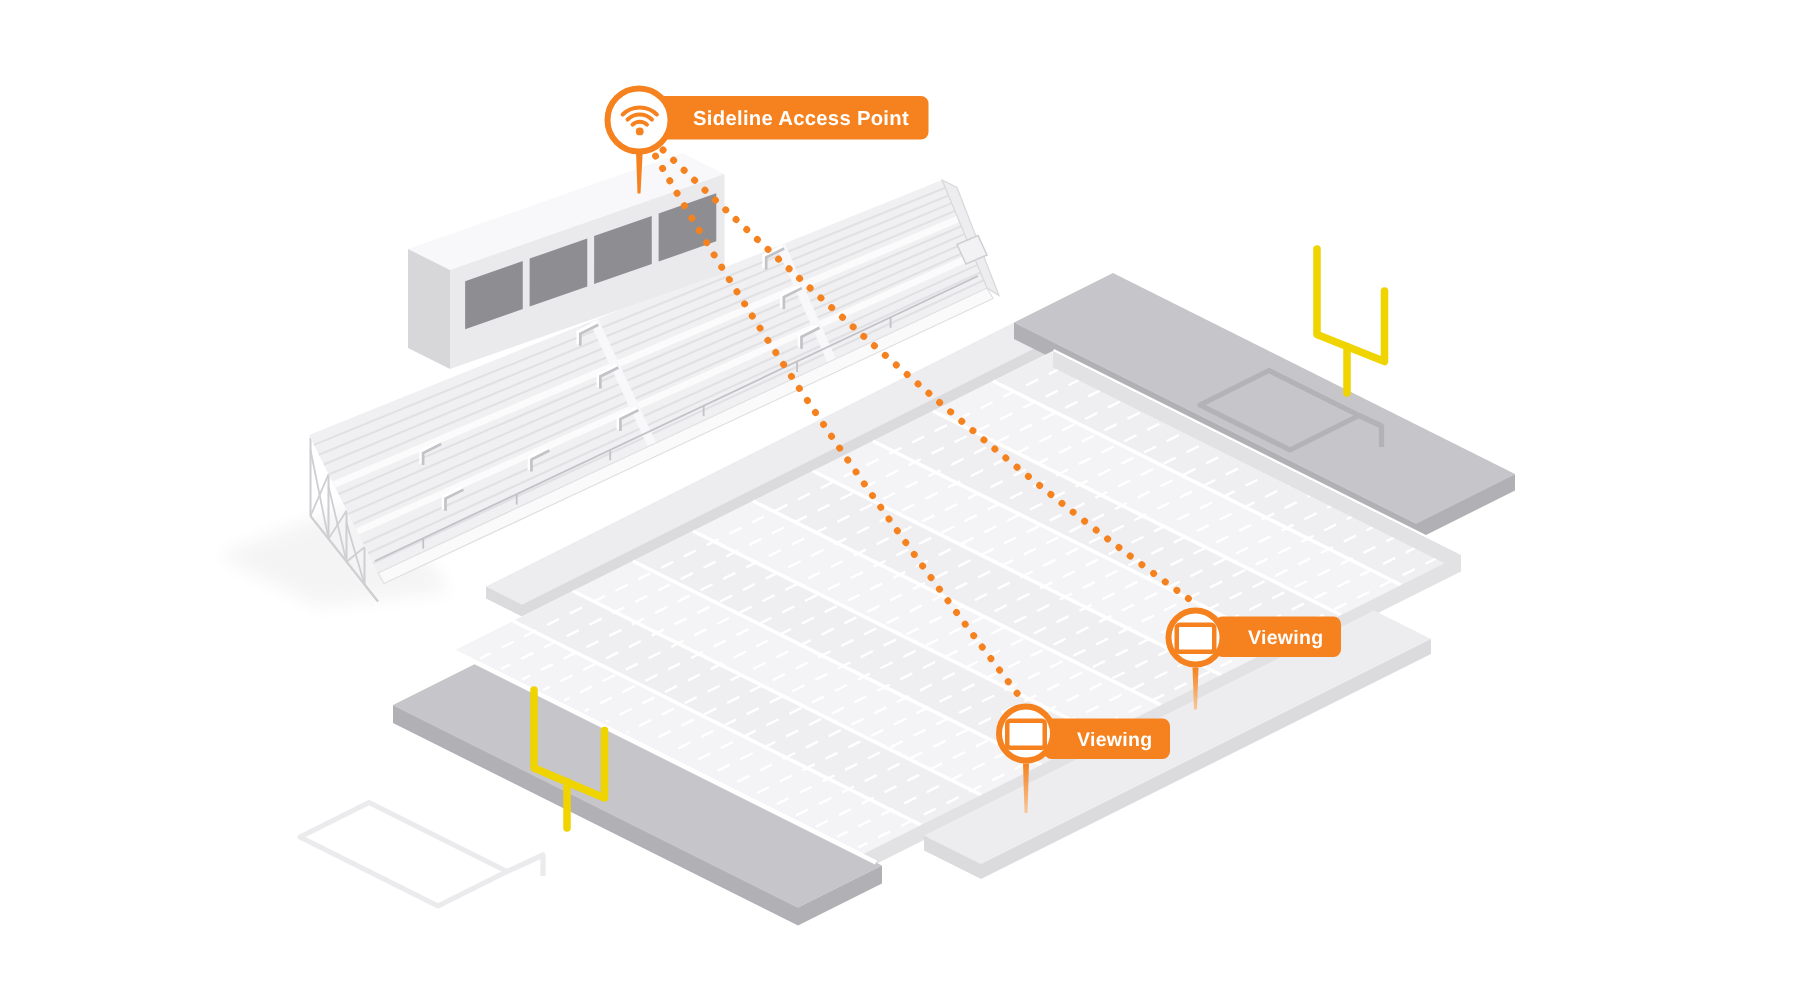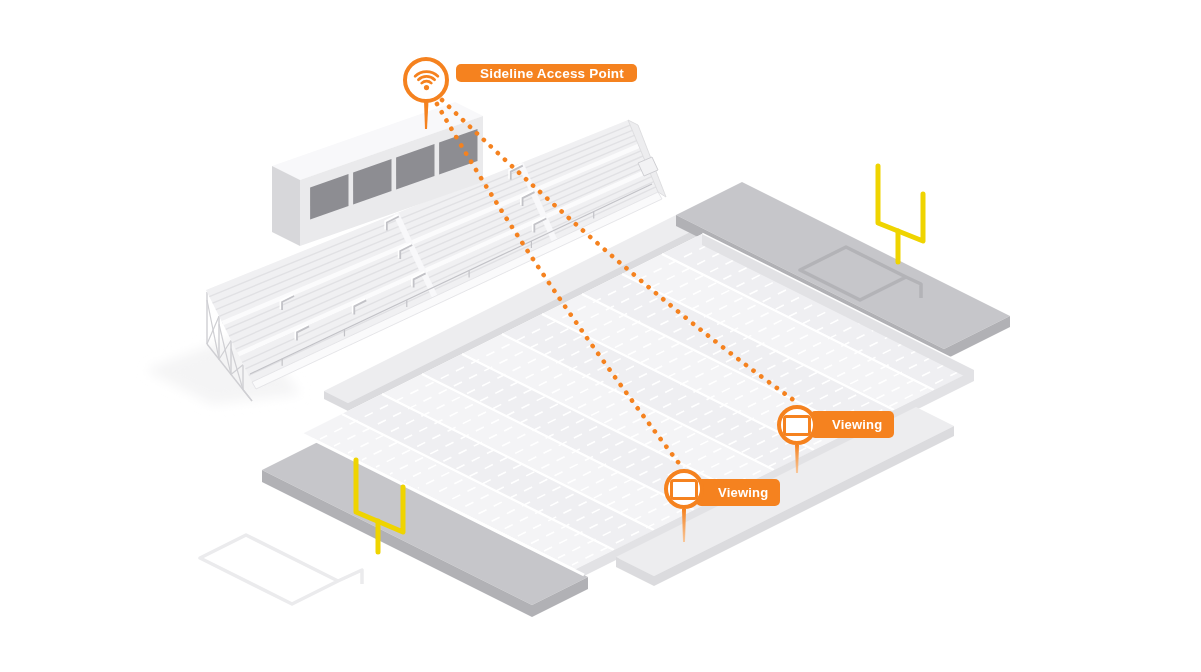--- a/index.html
+++ b/index.html
@@ -2,21 +2,21 @@
 <html style="--accent: #F5821F;"><head>
 <meta charset="utf-8">
 <style>
   html,body{margin:0;padding:0;background:#fff;}
   .stage{position:relative;width:1201px;height:672px;background:#ffffff;overflow:hidden;
          font-family:"Liberation Sans",sans-serif;}
   .stage svg.scene{position:absolute;left:0;top:0;}
   .callout-label{position:absolute;background:var(--accent,#F5821F);color:#fff;font-weight:700;
          border-radius:5px;display:flex;align-items:center;letter-spacing:.2px;z-index:4;
          white-space:nowrap;}
-  .lbl-ap{left:456px;top:64px;height:18px;padding:0 13px 0 24px;font-size:13.5px;}
+  .lbl-ap{left:438px;top:64px;height:29px;padding:0 13px 0 24px;font-size:13.5px;}
   .lbl-v1{left:696px;top:479px;height:27px;padding:0 12px 0 22px;font-size:13px;}
   .lbl-v2{left:810px;top:411px;height:27px;padding:0 12px 0 22px;font-size:13px;}
   .pin-circle{position:absolute;border-radius:50%;background:#fff;box-sizing:border-box;
          border:4px solid var(--accent,#F5821F);display:flex;align-items:center;justify-content:center;
          color:var(--accent,#F5821F);z-index:5;}
   .pc-ap{left:403px;top:57px;width:46px;height:46px;}
   .pc-v1{left:664px;top:469px;width:40px;height:40px;}
   .pc-v2{left:777px;top:405px;width:40px;height:40px;}
   .tablet{width:22px;height:15px;border:3px solid var(--accent,#F5821F);border-radius:3.5px;background:#fff;}
 </style>

